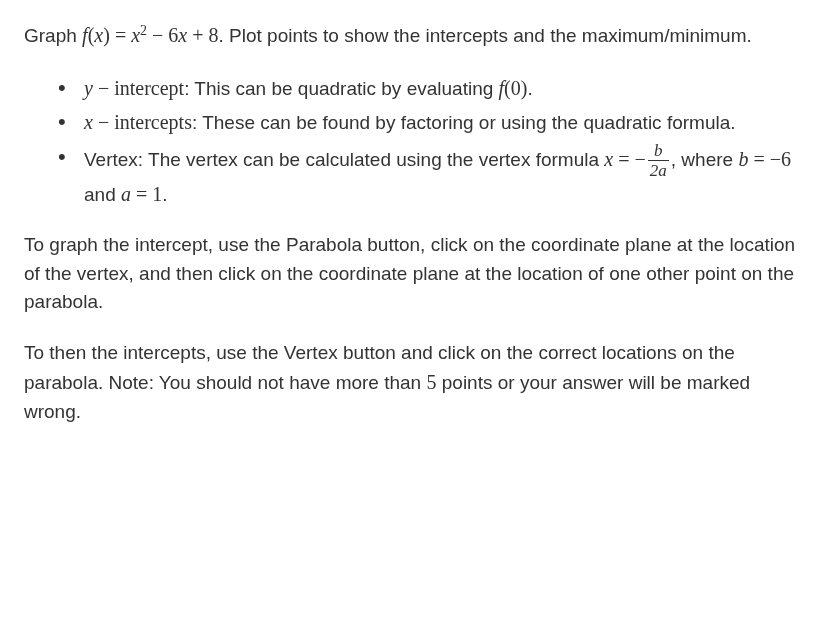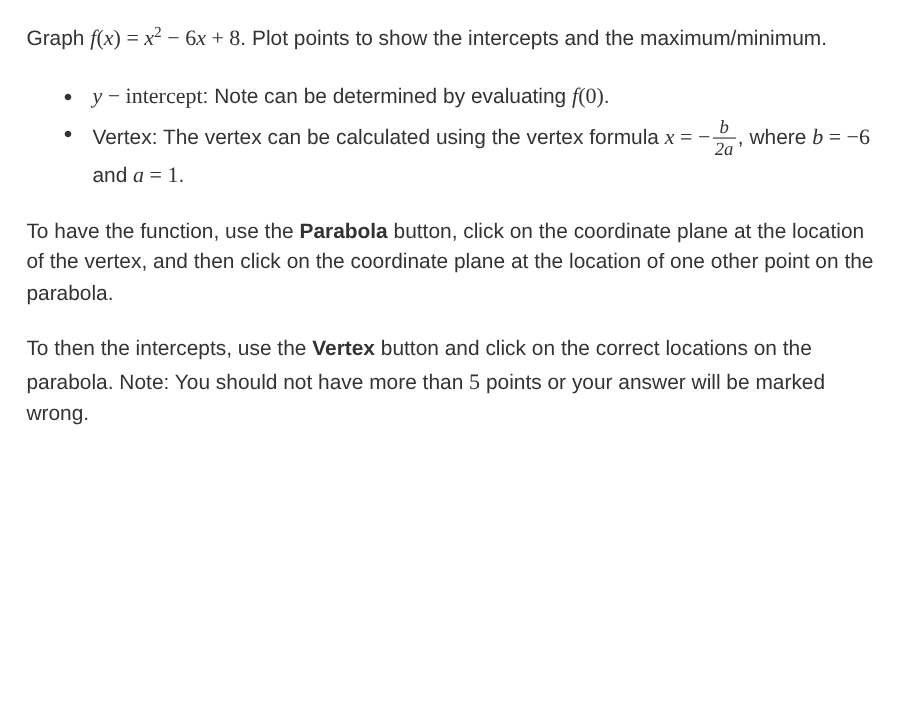--- a/index.html
+++ b/index.html
@@ -54,21 +54,21 @@
       content: "•";
       position: absolute;
       left: -10px;
       font-size: 22px;
       top: -2px;
     }
     .paragraph {
       margin-bottom: 22px;
     }
     .bold {
-      font-weight: bold;
+      font-weight: normal;
     }
     .frac {
       display: inline-block;
       vertical-align: middle;
       text-align: center;
       font-family: 'Times New Roman', Times, serif;
       font-style: italic;
       font-size: 17px;
       line-height: 1;
       margin: 0 2px;
@@ -91,26 +91,29 @@
   </style>
 </head>
 <body>
 
 <div class="problem-statement">
   <span>Graph </span><span class="math-func">f</span><span class="math-plain">(</span><span class="math-var">x</span><span class="math-plain">)</span><span class="math-plain"> = </span><span class="math-var">x</span><span class="math-sup">2</span><span class="math-plain"> − 6</span><span class="math-var">x</span><span class="math-plain"> + 8</span><span>. Plot points to show the intercepts and the maximum/minimum.</span>
 </div>
 
 <ul>
   <li>
-    <span class="math-var">y</span><span class="math-roman"> − intercept</span><span>: Note can be determined by evaluating </span><span class="math-func">f</span><span class="math-plain">(0)</span><span>.</span>
+    <span class="math-var">y</span><span class="math-roman"> − intercept</span><span>: This can be quadratic by evaluating </span><span class="math-func">f</span><span class="math-plain">(0)</span><span>.</span>
+  </li>
+  <li>
+    <span class="math-var">x</span><span class="math-roman"> − intercepts</span><span>: These can be found by factoring or using the quadratic formula.</span>
   </li>
   <li>
     <span>Vertex: The vertex can be calculated using the vertex formula </span><span class="math-var">x</span><span class="math-plain"> = −</span><span class="frac"><span class="num">b</span><span class="den">2a</span></span><span>, where </span><span class="math-var">b</span><span class="math-plain"> = −6</span><span> and </span><span class="math-var">a</span><span class="math-plain"> = 1</span><span>.</span>
   </li>
 </ul>
 
 <div class="paragraph">
-  <span>To have the function, use the </span><span class="bold">Parabola</span><span> button, click on the coordinate plane at the location of the vertex, and then click on the coordinate plane at the location of one other point on the parabola.</span>
+  <span>To graph the intercept, use the </span><span class="bold">Parabola</span><span> button, click on the coordinate plane at the location of the vertex, and then click on the coordinate plane at the location of one other point on the parabola.</span>
 </div>
 
 <div class="paragraph">
   <span>To then the intercepts, use the </span><span class="bold">Vertex</span><span> button and click on the correct locations on the parabola. Note: You should not have more than </span><span class="math-plain">5</span><span> points or your answer will be marked wrong.</span>
 </div>
 
 </body></html>

